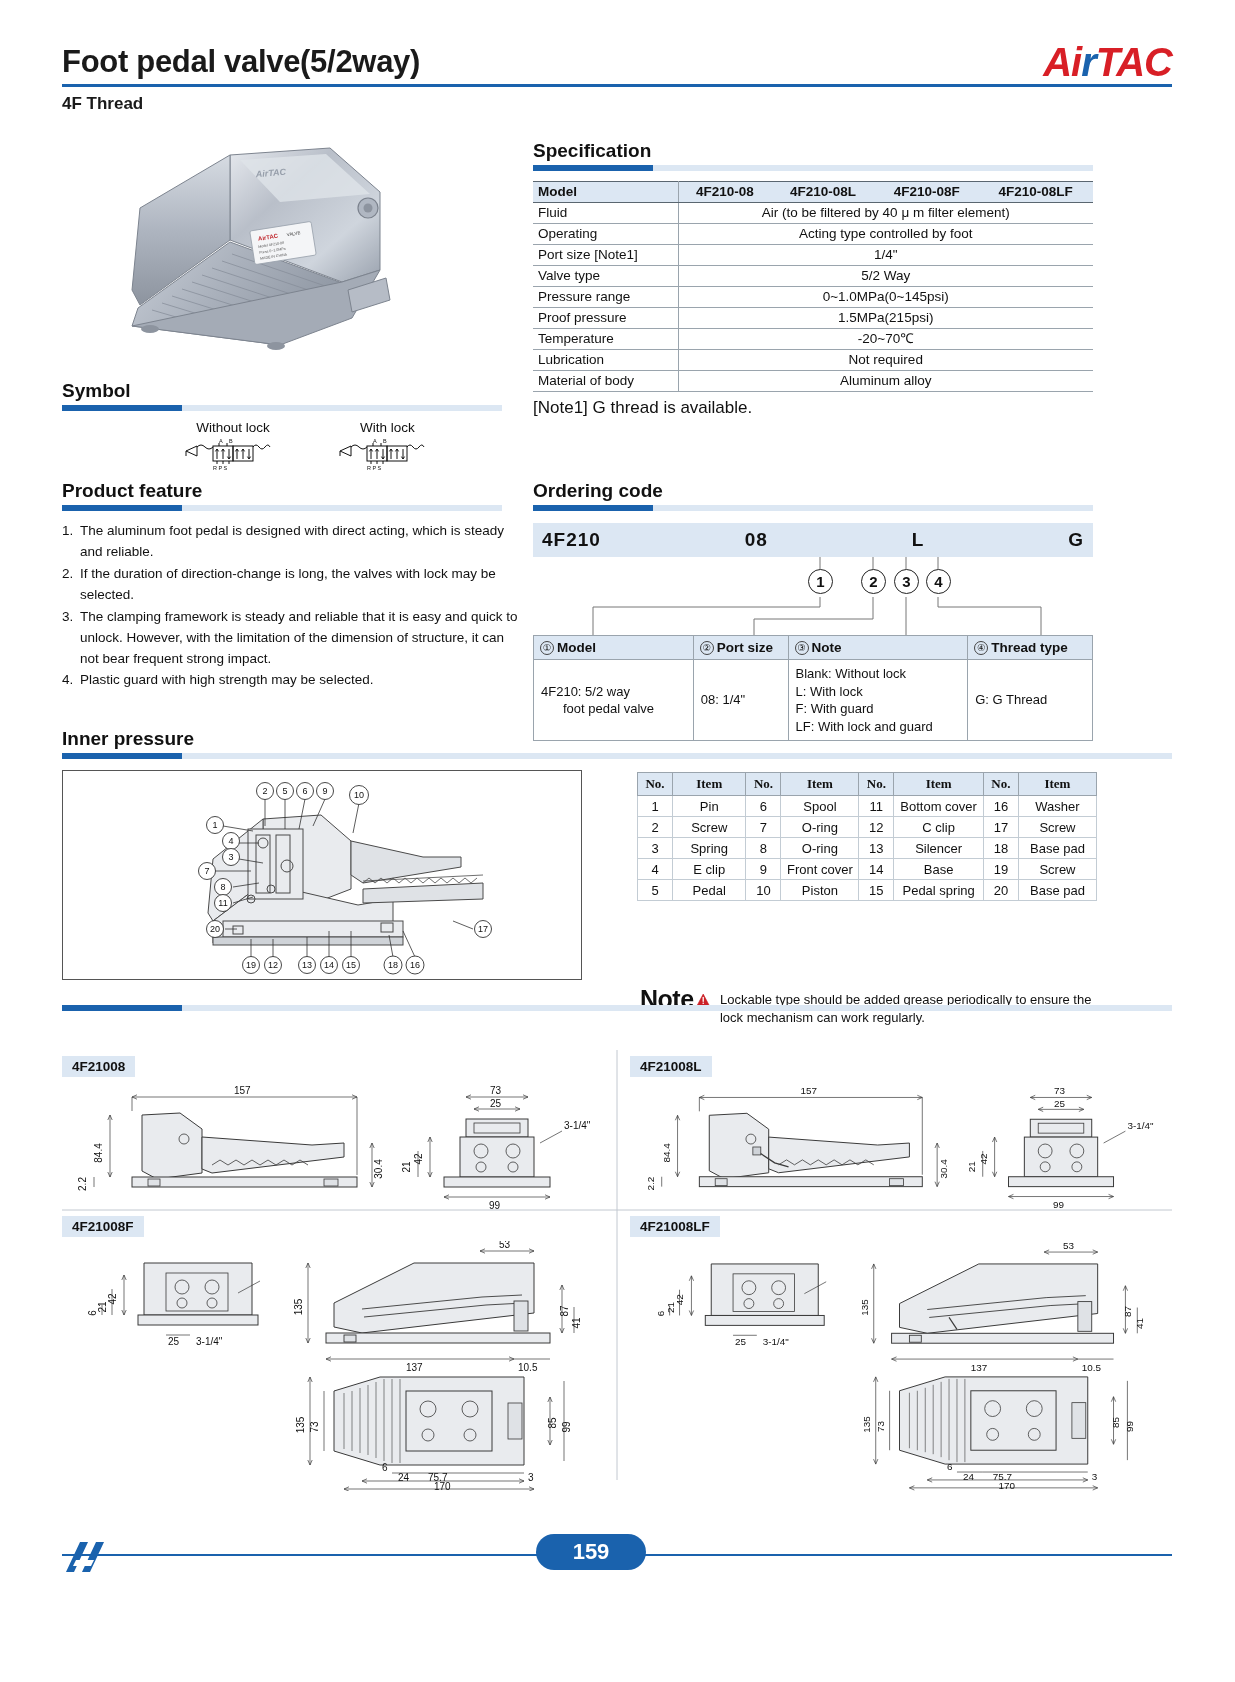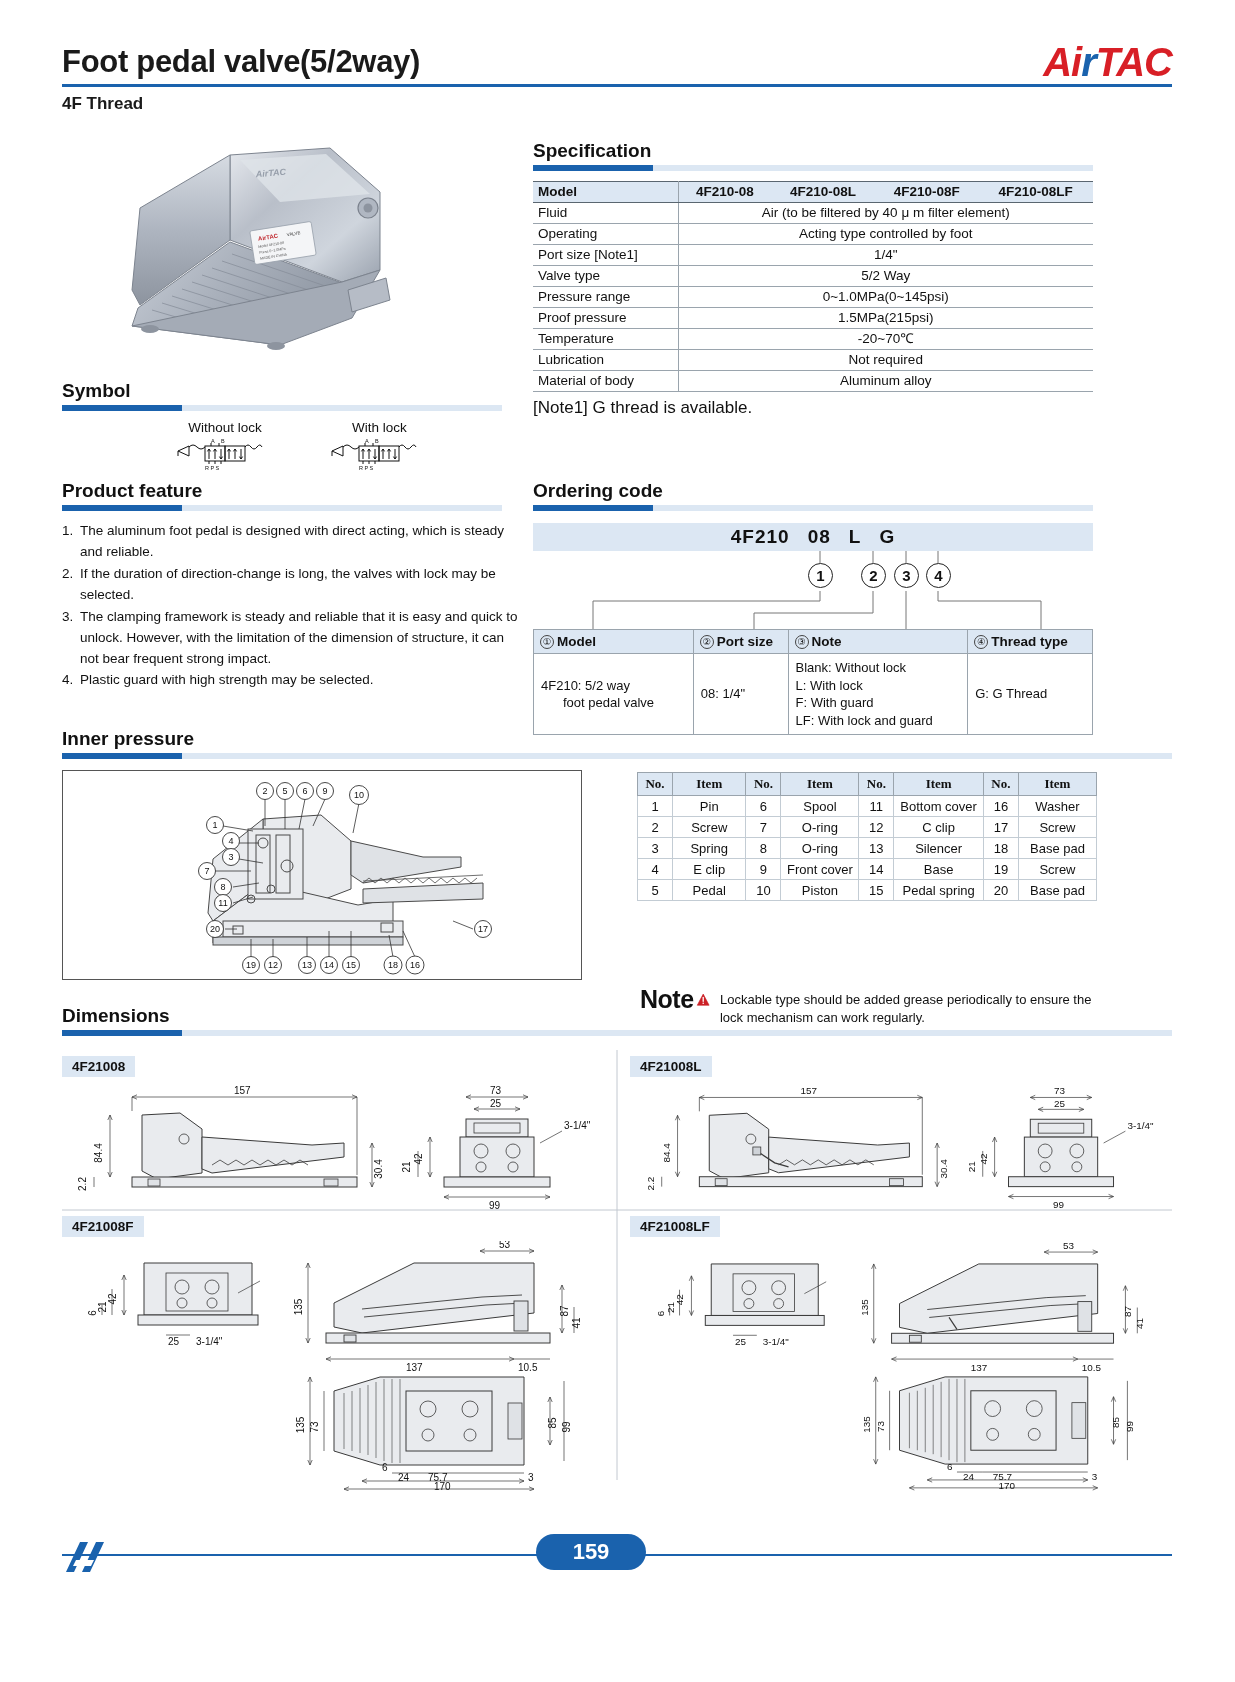--- a/index.html
+++ b/index.html
@@ -52,34 +52,34 @@
   .spec-table thead th {
     background: #dce7f3; font-weight: bold; font-size: 13.5px;
     border-top: 1px solid #5a6670; border-bottom: 1px solid #5a6670;
   }
   .spec-table td.lbl, .spec-table th.lbl { text-align: left; padding-left: 5px; }
   .spec-table td.lbl { border-right: 1px solid #9aa4ad; }
   .spec-table thead th.lbl { border-right: 1px solid #9aa4ad; }
   .note-line { font-size: 17px; margin-top: 6px; }
 
   
-  .sym-wrap { position: absolute; left: 150px; top: 420px; width: 330px; }
+  .sym-wrap { position: absolute; left: 158px; top: 420px; width: 330px; }
   .sym-col { display: inline-block; text-align: center; width: 150px; }
   .sym-label { font-size: 13.5px; margin-bottom: 2px; }
 
   
   .feat-list { font-size: 13.5px; line-height: 1.55; width: 460px; }
   .feat-item { display: flex; margin-bottom: 1px; }
   .feat-num { width: 18px; flex: 0 0 18px; }
   .feat-text { flex: 1; }
 
   
   .order-code-bar {
-    background: #dce7f3; height: 28px; width: 560px;
-    display: flex; align-items: center; justify-content: center;
+    background: #dce7f3; height: 34px; width: 560px;
+    display: flex; align-items: center; justify-content: space-between;
     font-size: 19px; font-weight: bold; letter-spacing: 1px;
   }
   .order-code-bar span { margin: 0 9px; }
   .circnum {
     display: inline-flex; align-items: center; justify-content: center;
     width: 25px; height: 25px; border-radius: 50%;
     border: 1.6px solid #222; font-size: 15px; font-weight: bold; background: #fff;
   }
   .order-table { width: 560px; font-size: 13px; }
   .order-table th {
@@ -594,21 +594,20 @@
     <div class="note-word">Note</div>
     <svg class="warn-tri" width="22" height="22" viewBox="0 0 22 22" style="margin-left:2px;margin-top:4px;">
       <path d="M11 2 L20 19 L2 19 Z" fill="#cc2026" stroke="#cc2026" stroke-width="1"></path>
       <path d="M11 7 L11 13" stroke="#fff" stroke-width="2" stroke-linecap="round"></path>
       <circle cx="11" cy="16" r="1.2" fill="#fff"></circle>
     </svg>
     <div class="note-text">Lockable type should be added grease periodically to ensure the lock mechanism can work regularly.</div>
   </div>
 
   <div class="sec" style="left:62px; top:1005px; width:1110px;">
-    <div class="sec-title">Dimensions</div>
     <div class="sec-bar"></div>
   </div>
 
   <div class="dim-grid">
 
     <svg width="1110" height="430" viewBox="0 0 1110 430" style="position:absolute;left:0;top:0;">
       <g stroke="#c2c8d0" stroke-width="1">
         <line x1="555" y1="0" x2="555" y2="430"></line>
         <line x1="0" y1="160" x2="1110" y2="160"></line>
       </g>

